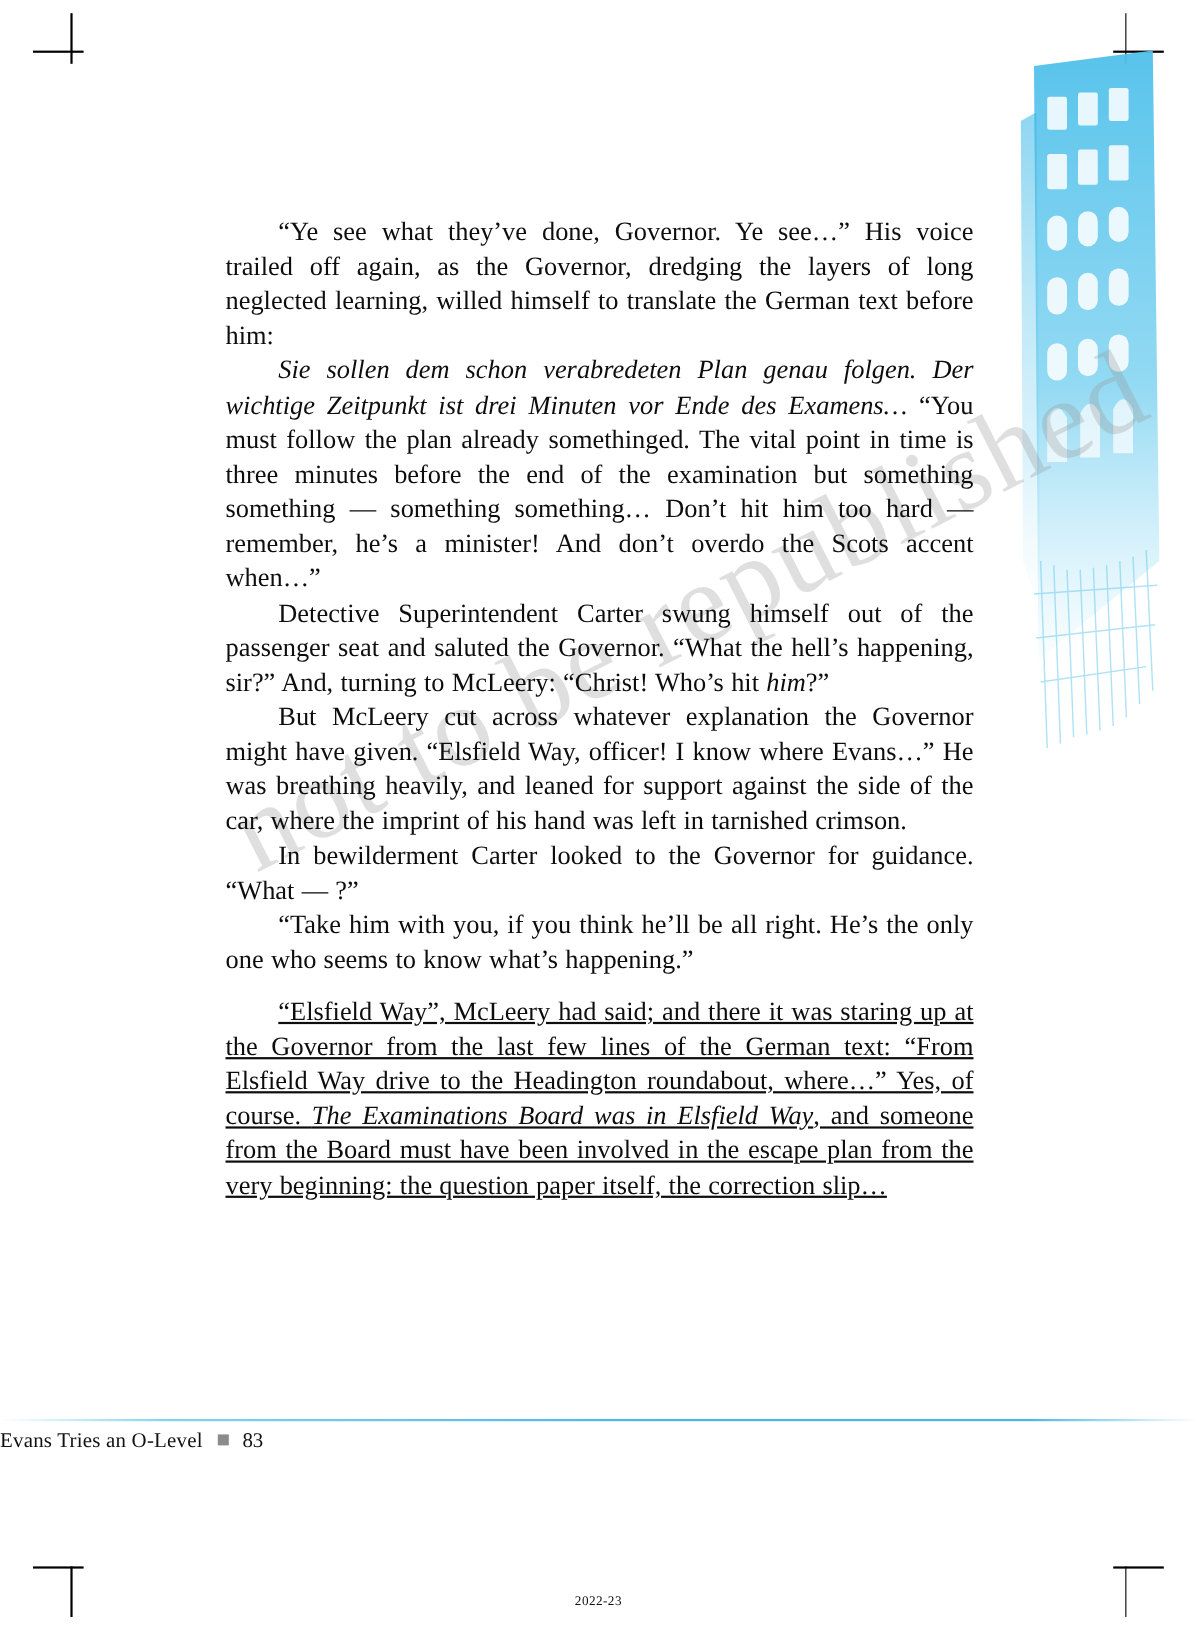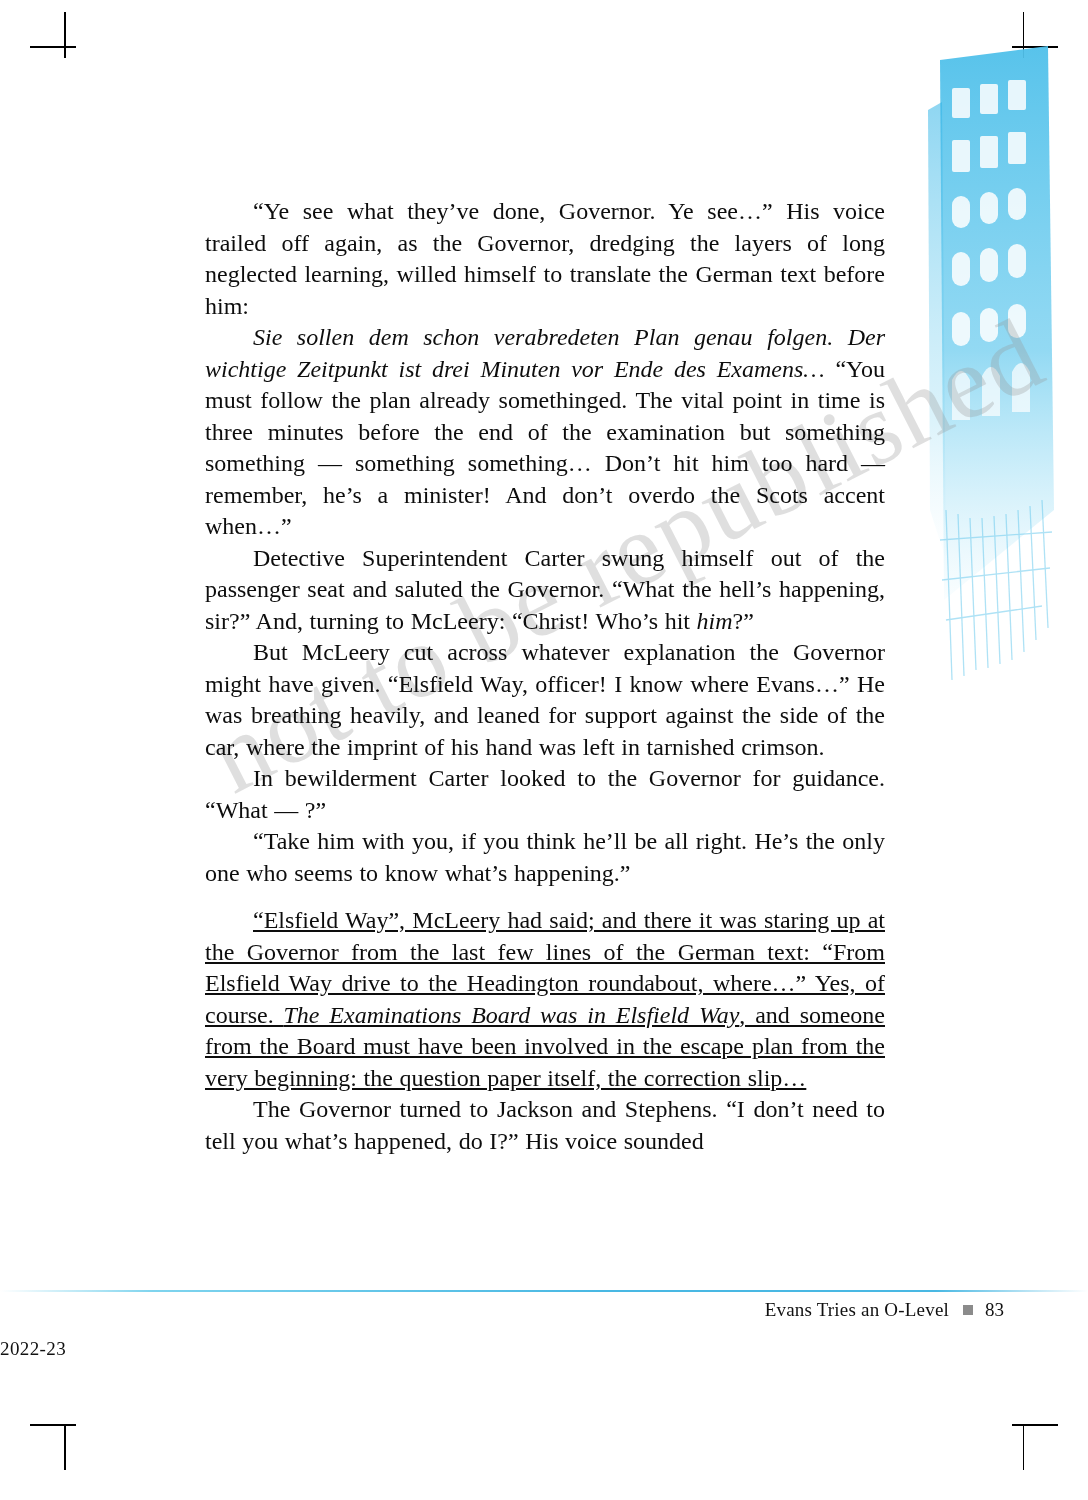--- a/index.html
+++ b/index.html
@@ -98,21 +98,21 @@
     top: 1290px;
     width: 100%;
     height: 2px;
     background: linear-gradient(to right, #ffffff 0%, #7fd4ee 14%, #49b8e3 55%, #49b8e3 86%, #ffffff 100%);
   }
   .footer {
     position: absolute;
     left: 0;
     top: 1299px;
     width: 100%;
-    text-align: right;
+    text-align: left;
     padding-right: 84px;
     box-sizing: border-box;
     font-size: 19px;
     color: #111;
   }
   .footer .chapter {
     font-family: "Liberation Serif", serif;
     letter-spacing: 0.2px;
   }
   .footer .sq {
@@ -123,24 +123,24 @@
     margin: 0 12px 0 14px;
     vertical-align: 1px;
   }
   .footer .pageno {
     font-family: "Liberation Serif", serif;
   }
 
   .year {
     position: absolute;
     left: 0;
-    top: 1338px;
+    top: 1448px;
     width: 100%;
-    text-align: left;
-    font-size: 19px;
+    text-align: center;
+    font-size: 12px;
     font-family: "Liberation Serif", serif;
     color: #111;
     letter-spacing: 0.4px;
   }
 </style>
 </head>
 <body>
 
 <div class="crop crop-tl">
     <span class="h"></span>
@@ -224,20 +224,19 @@
 </div>
 
 <div class="page-body" id="body-text">
     <p class="para"><span>“Ye see what they’ve done, Governor. Ye see…” His voice trailed off again, as the Governor, dredging the layers of long neglected learning, willed himself to translate the German text before him:</span></p>
     <p class="para"><i>Sie sollen dem schon verabredeten Plan genau folgen. Der wichtige Zeitpunkt ist drei Minuten vor Ende des Examens… </i><span>“You must follow the plan already somethinged. The vital point in time is three minutes before the end of the examination but something something — something something… Don’t hit him too hard — remember, he’s a minister! And don’t overdo the Scots accent when…”</span></p>
     <p class="para"><span>Detective Superintendent Carter swung himself out of the passenger seat and saluted the Governor. “What the hell’s happening, sir?” And, turning to McLeery: “Christ! Who’s hit </span><i>him</i><span>?”</span></p>
     <p class="para"><span>But McLeery cut across whatever explanation the Governor might have given. “Elsfield Way, officer! I know where Evans…” He was breathing heavily, and leaned for support against the side of the car, where the imprint of his hand was left in tarnished crimson.</span></p>
     <p class="para"><span>In bewilderment Carter looked to the Governor for guidance. “What — ?”</span></p>
     <p class="para"><span>“Take him with you, if you think he’ll be all right. He’s the only one who seems to know what’s happening.”</span></p>
     <p class="para gap"><span>“Elsfield Way”, McLeery had said; and there it was staring up at the Governor from the last few lines of the German text: “From Elsfield Way drive to the Headington roundabout, where…” Yes, of course. </span><i>The Examinations Board was in Elsfield Way</i><span>, and someone from the Board must have been involved in the escape plan from the very beginning: the question paper itself, the correction slip…</span></p>
-    <p class="para"><span>The Governor turned to Jackson and Stephens. “I don’t need to tell you what’s happened, do I?” His voice sounded</span></p>
   </div>
 
 <div class="footer-rule"></div>
 <div class="footer">
   <span class="chapter">Evans Tries an O-Level</span><span class="sq"></span><span class="pageno">83</span>
 </div>
 <div class="year">2022-23</div>
 
 </body></html>

